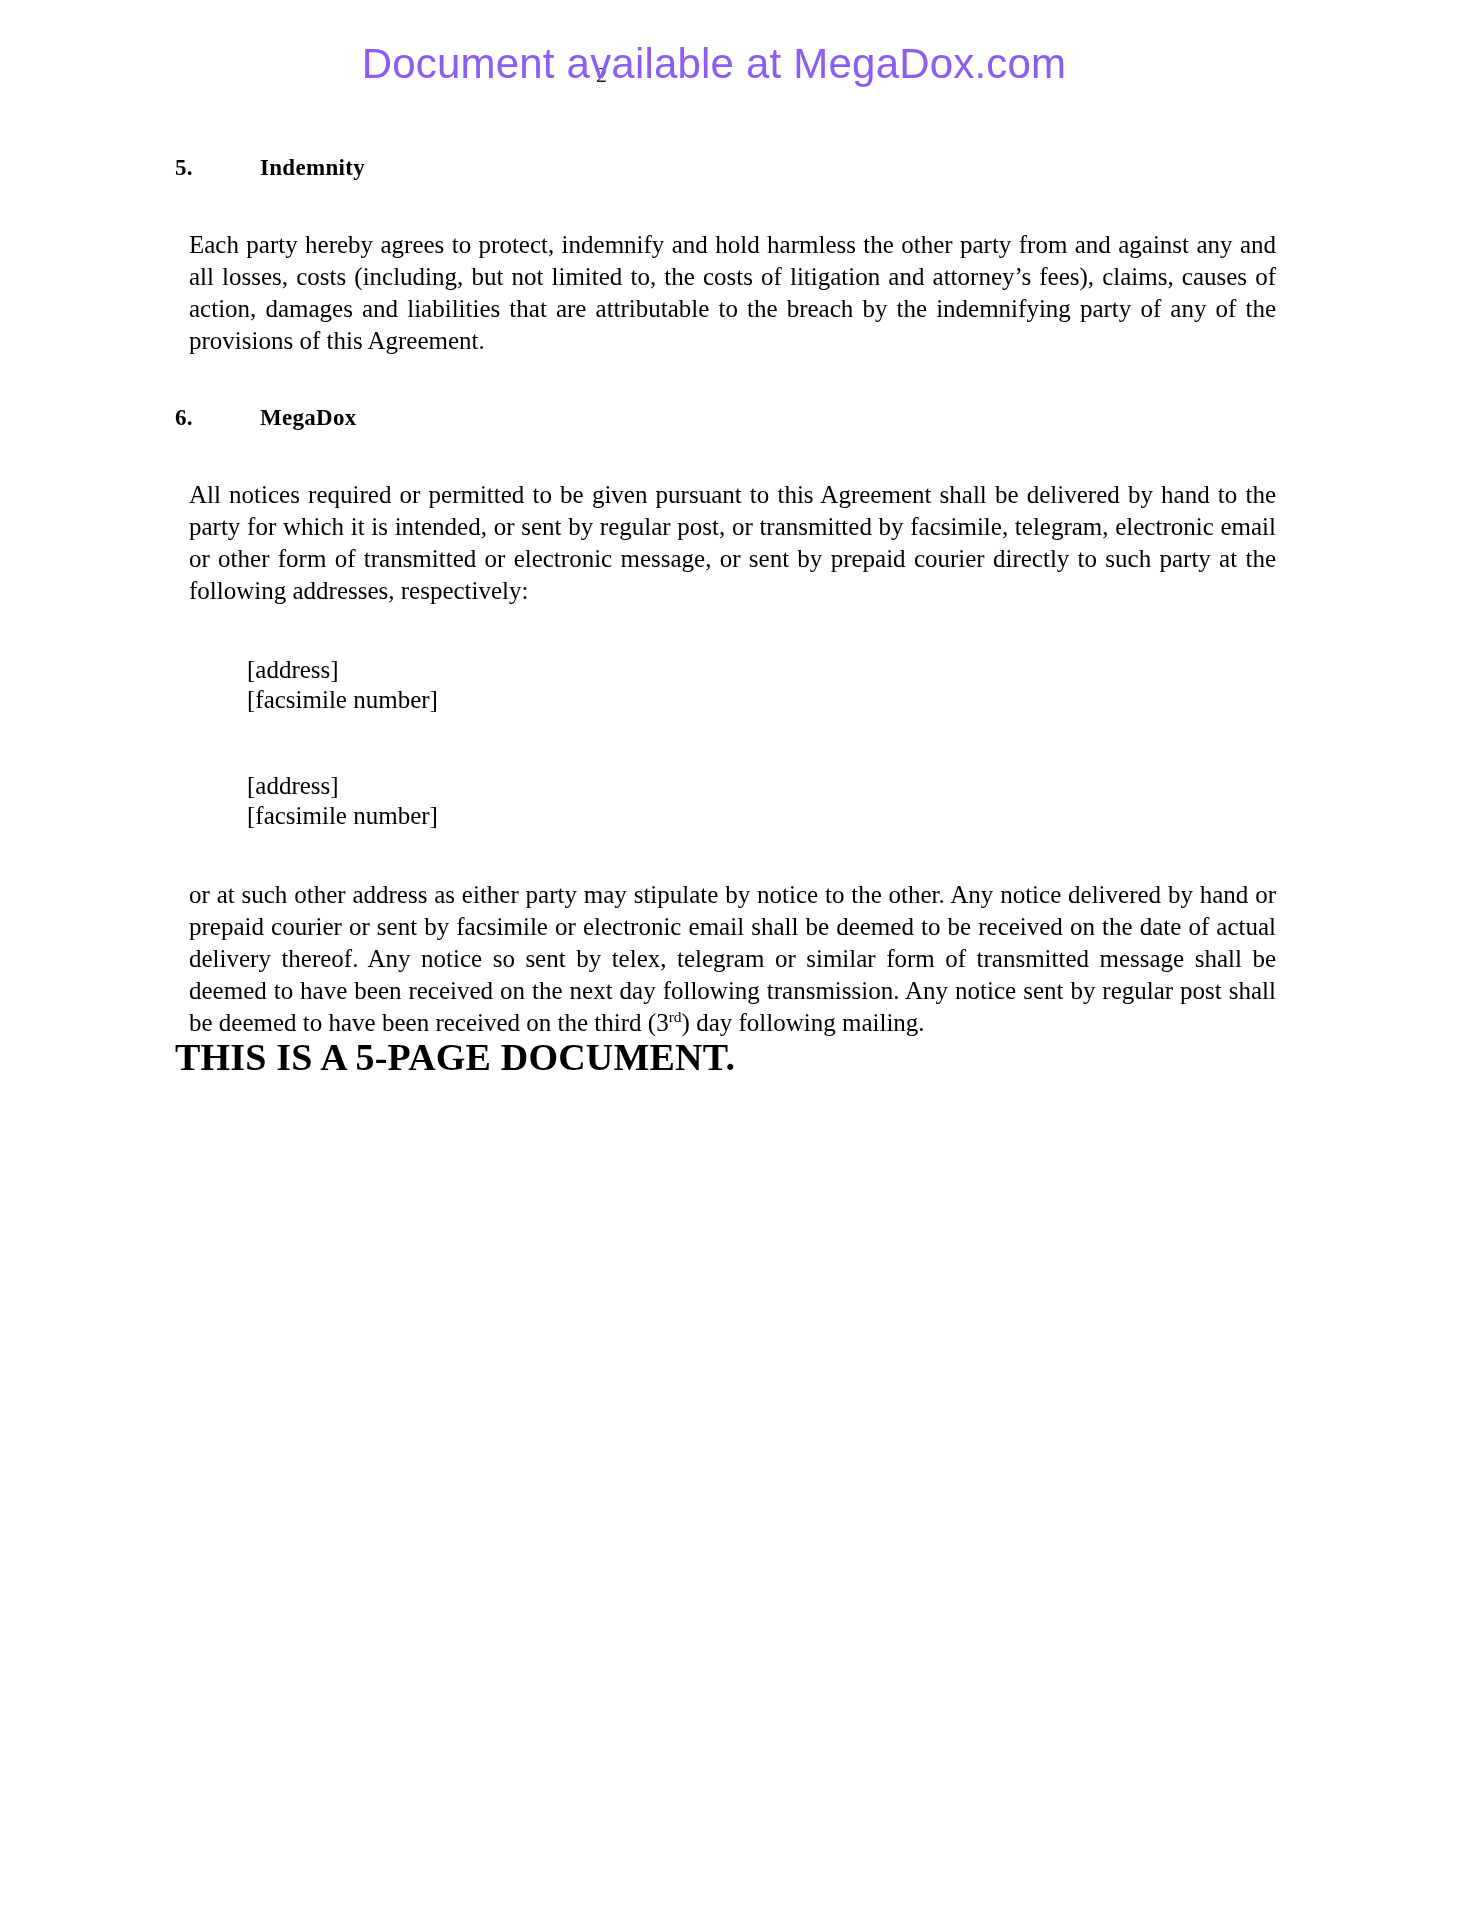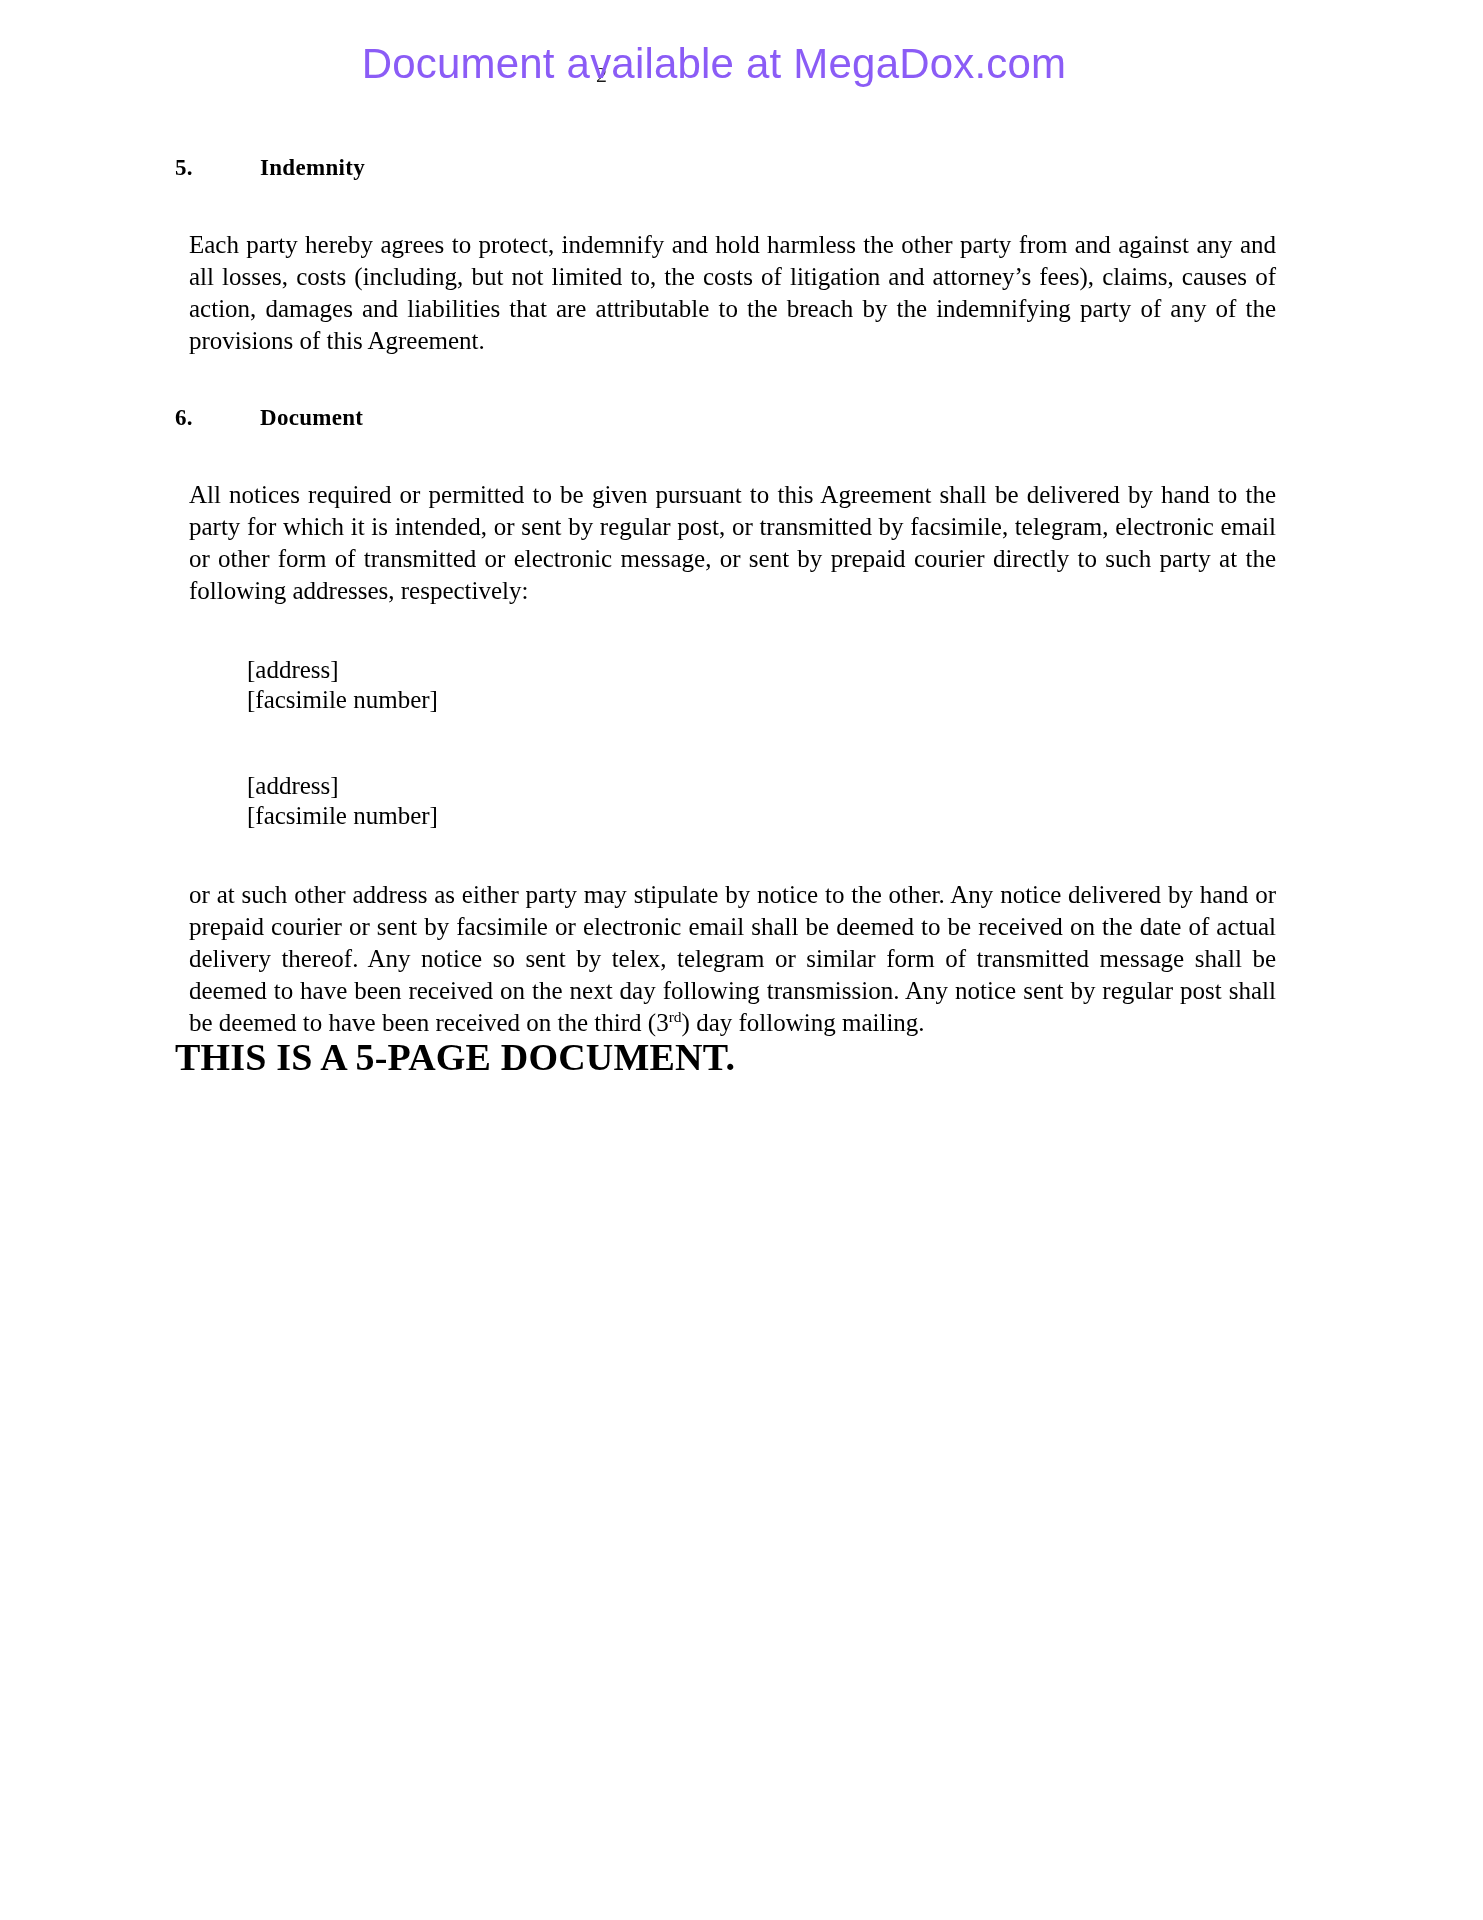--- a/index.html
+++ b/index.html
@@ -134,21 +134,21 @@
     </div>
 
     <div class="spacer-md"></div>
 
     <p class="para">Each party hereby agrees to protect, indemnify and hold harmless the other party from and against any and all losses, costs (including, but not limited to, the costs of litigation and attorney’s fees), claims, causes of action, damages and liabilities that are attributable to the breach by the indemnifying party of any of the provisions of this Agreement.</p>
 
     <div class="spacer-md"></div>
 
     <div class="section-heading">
       <span class="sec-num">6.</span>
-      <span class="sec-title">Document</span>
+      <span class="sec-title">MegaDox</span>
     </div>
 
     <div class="spacer-md"></div>
 
     <p class="para">All notices required or permitted to be given pursuant to this Agreement shall be delivered by hand to the party for which it is intended, or sent by regular post, or transmitted by facsimile, telegram, electronic email or other form of transmitted or electronic message, or sent by prepaid courier directly to such party at the following addresses, respectively:</p>
 
     <div class="spacer-md"></div>
 
     <div class="address-block">
       <div class="addr-line">[address]</div>

